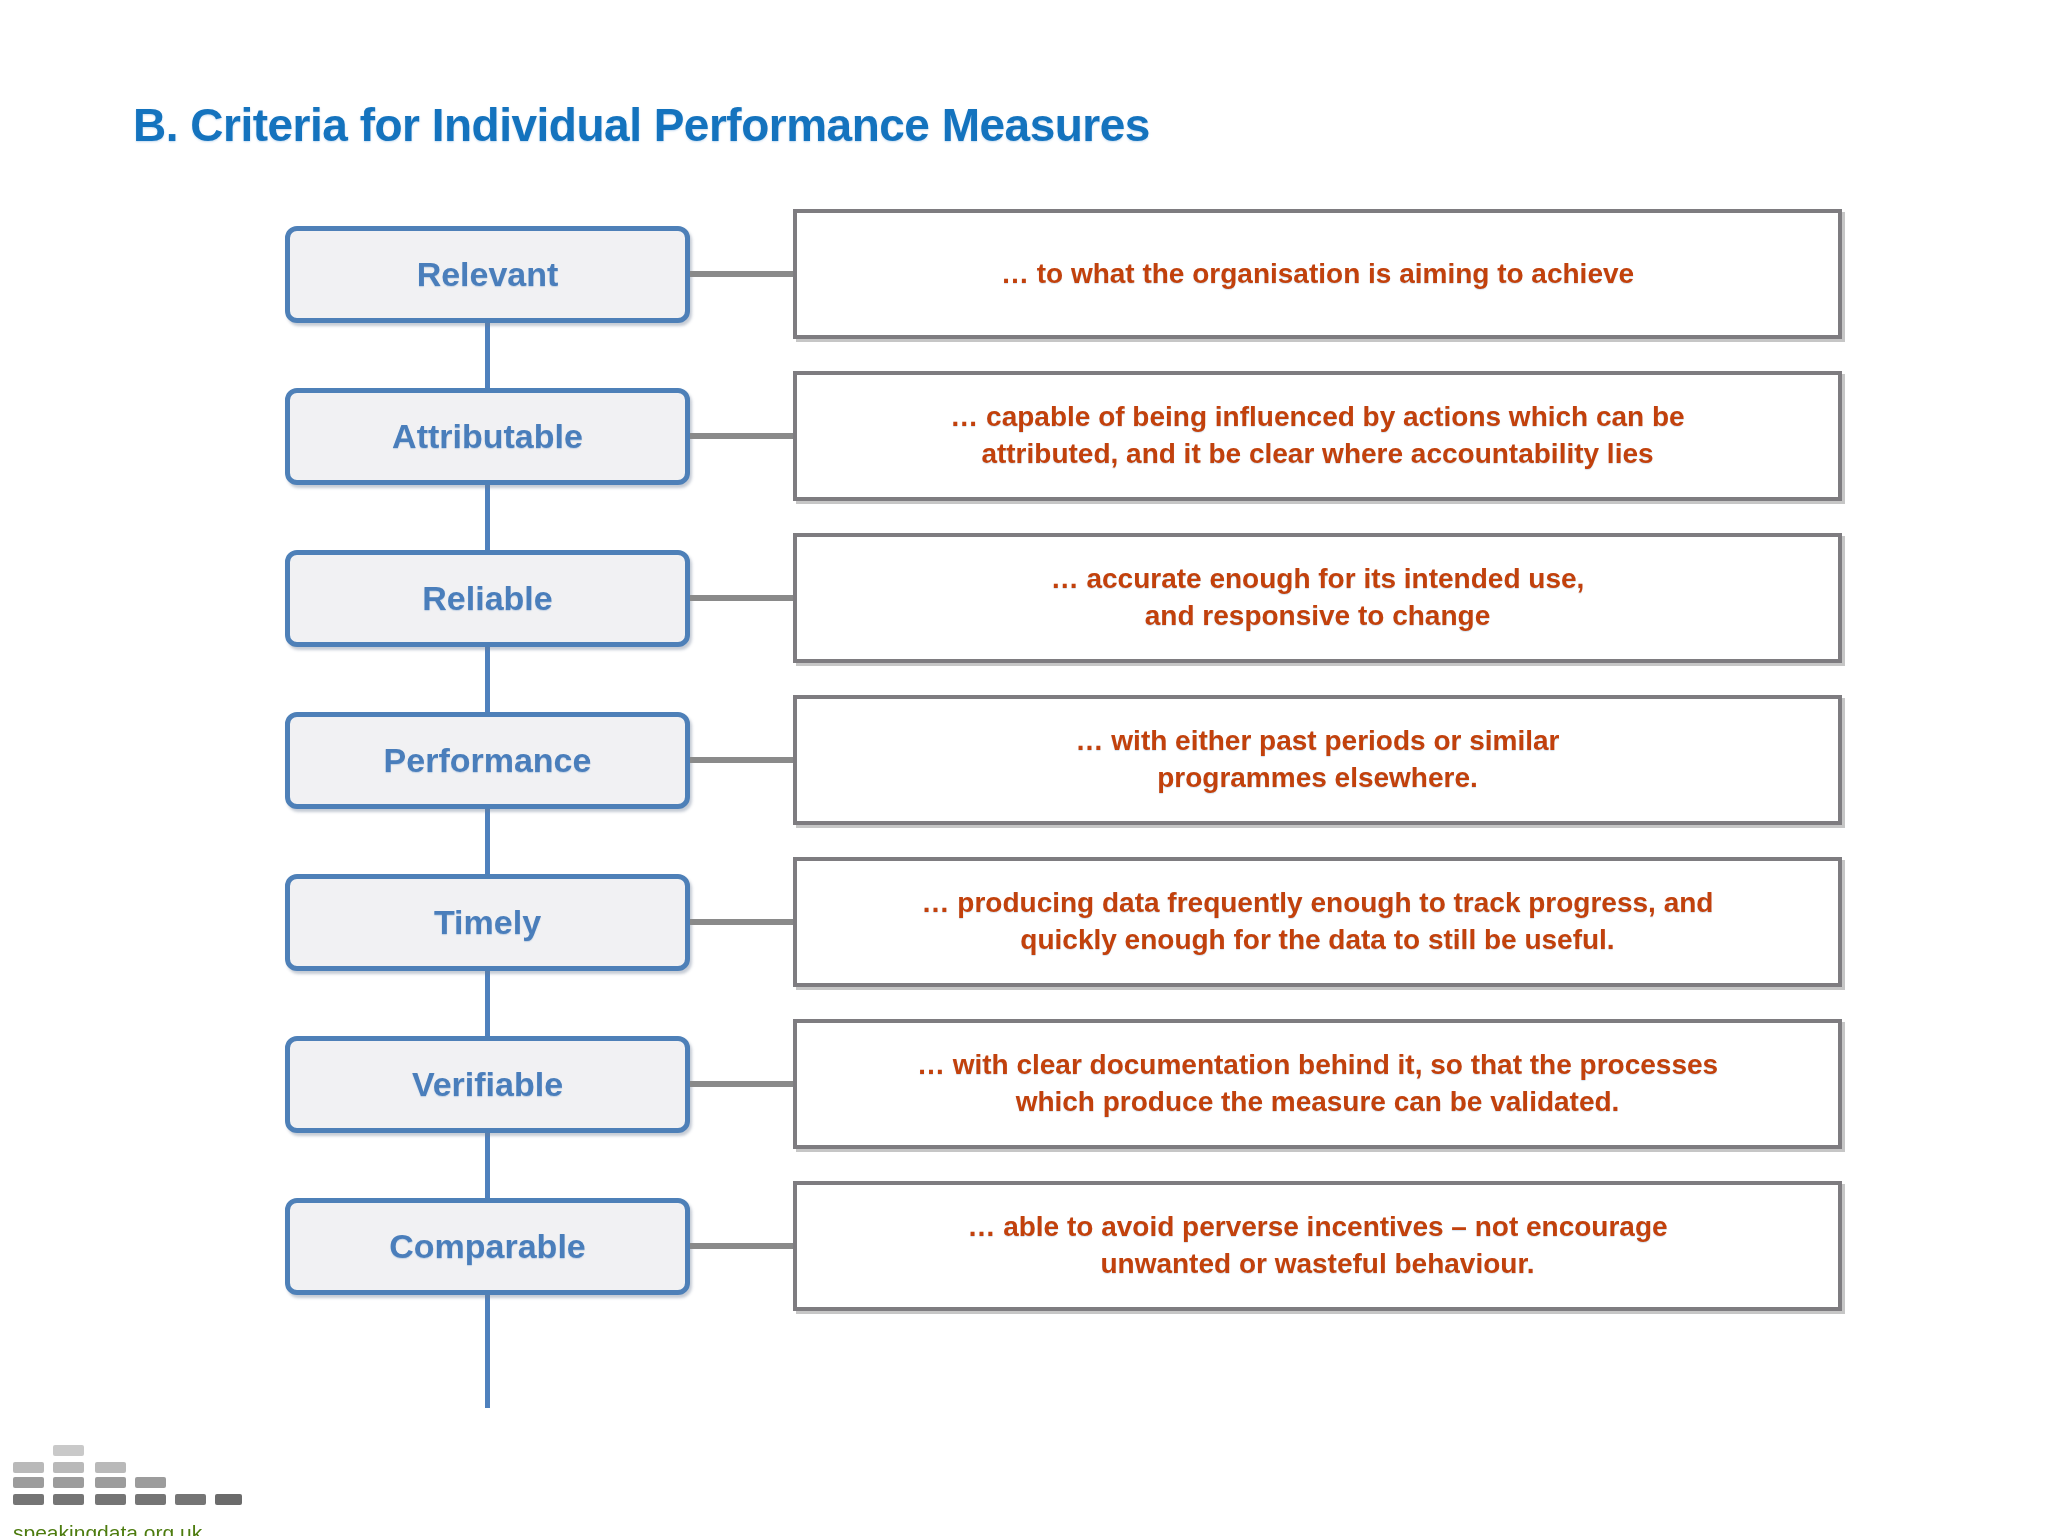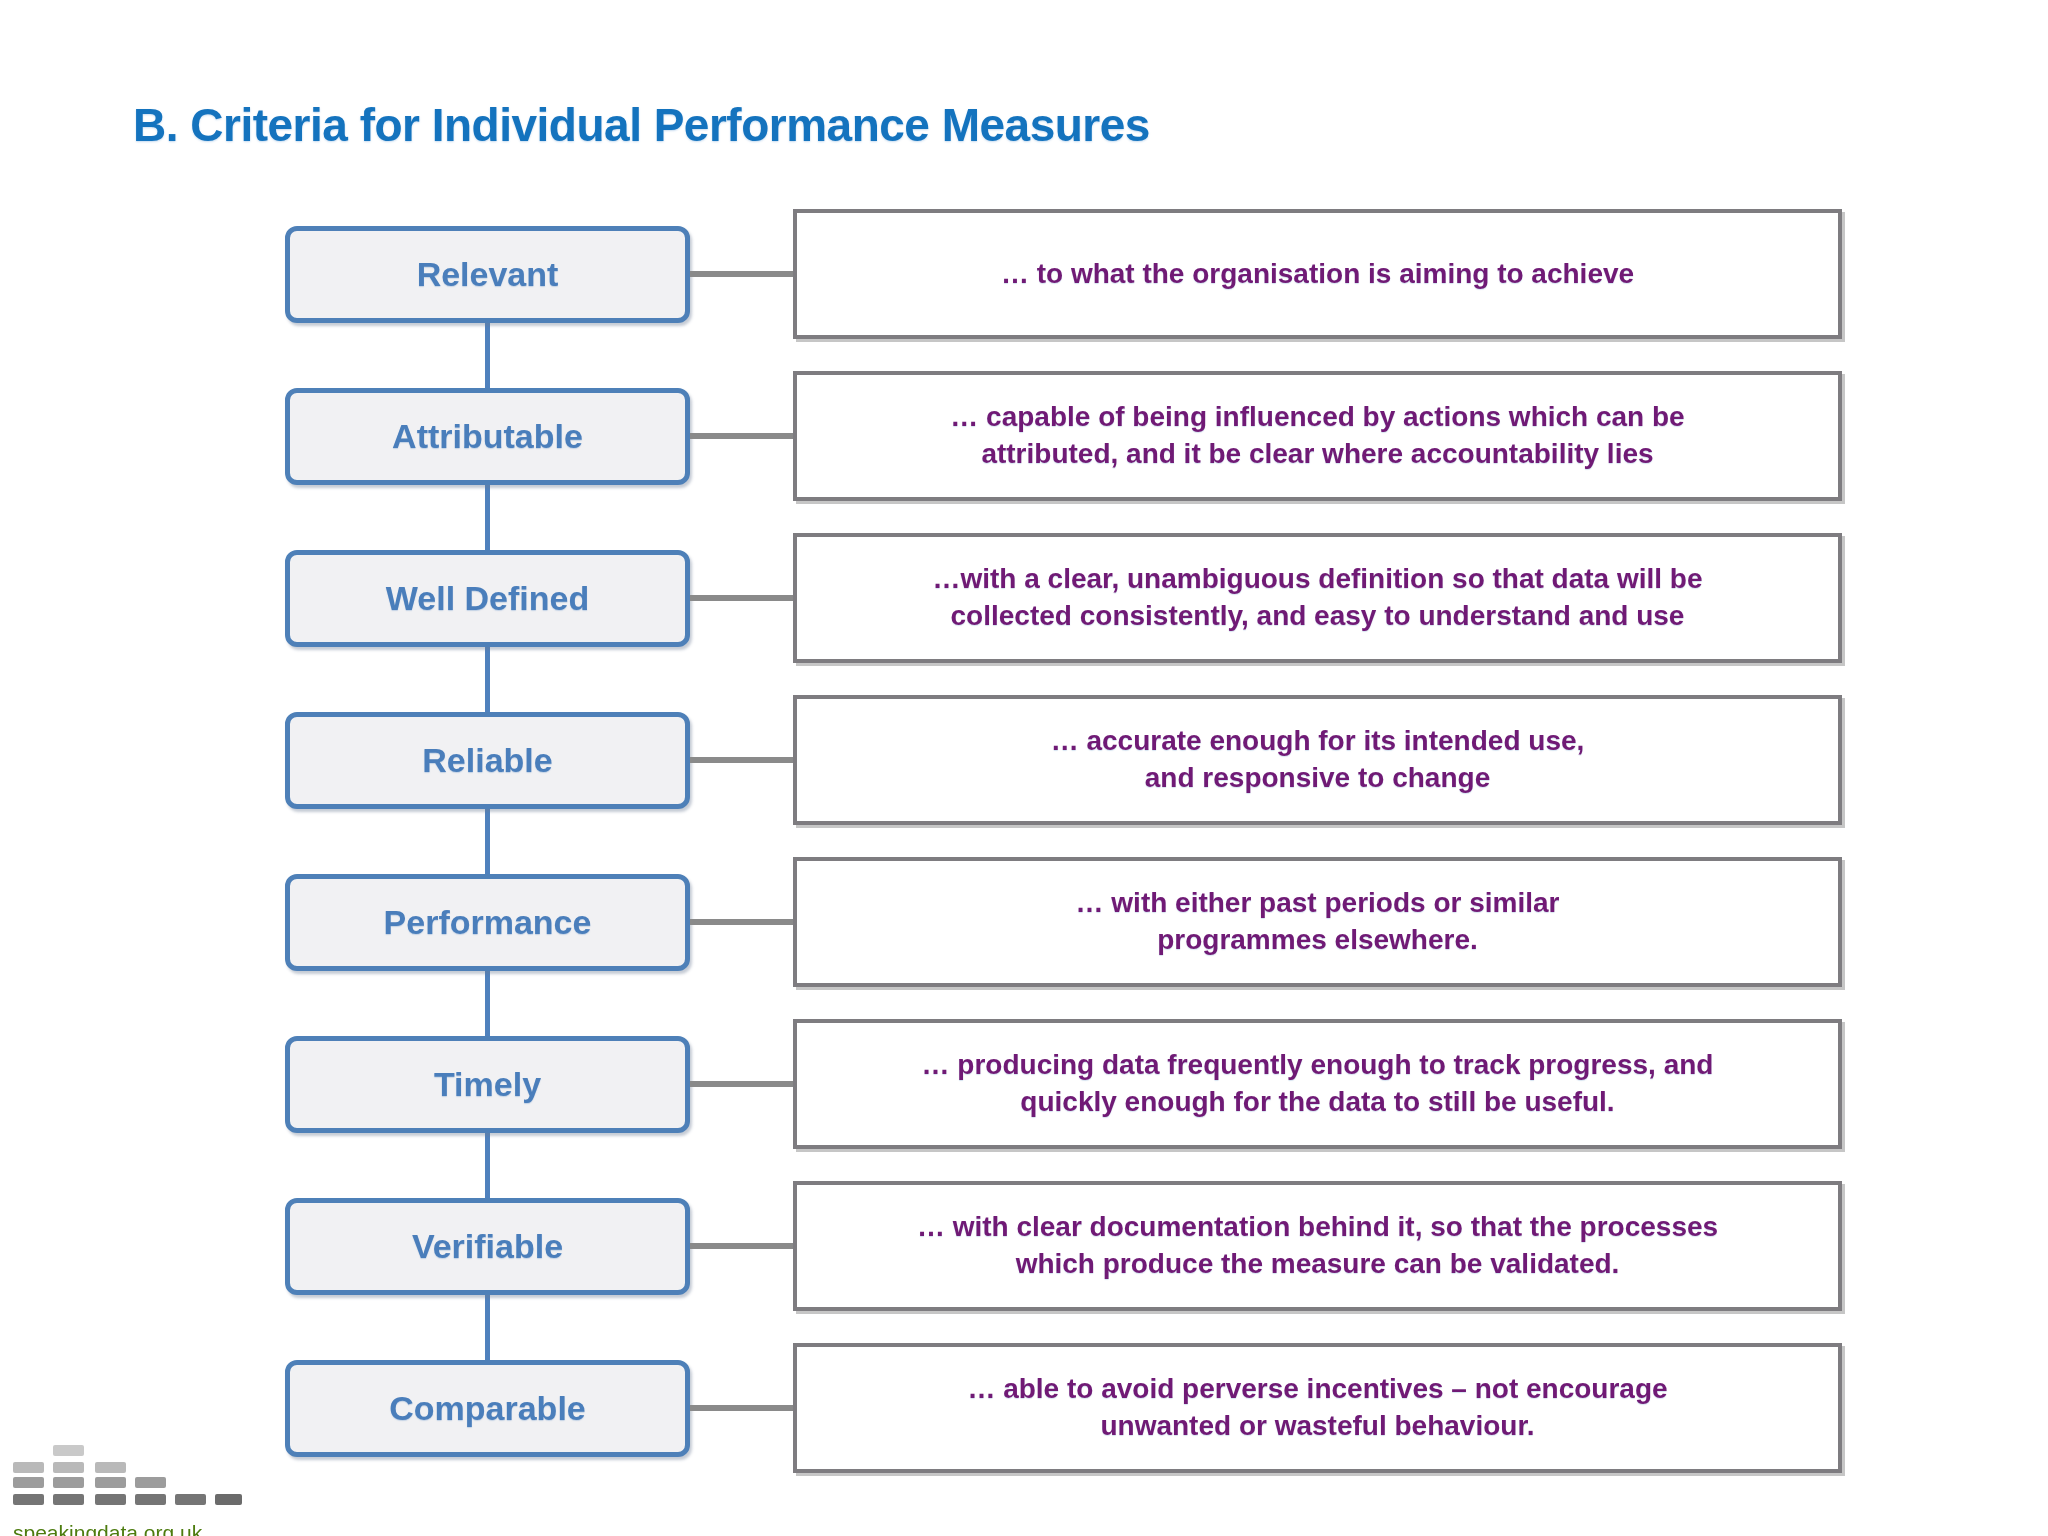--- a/index.html
+++ b/index.html
@@ -85,21 +85,21 @@
     background: #ffffff;
     border: 4px solid #7E7C80;
     display: flex;
     align-items: center;
     justify-content: center;
     box-shadow: 3px 3px 0 0 rgba(128, 128, 128, 0.45);
   }
   .desc-text {
     font-size: 28px;
     font-weight: bold;
-    color: #701a75;
+    color: #c2410c;
     text-align: center;
     line-height: 1.32;
     white-space: pre-line;
     text-shadow: 0 1px 1px rgba(160, 190, 220, 0.45);
     padding: 0 20px;
   }
   .logo {
     position: absolute;
     left: 13px;
     top: 1443px;
@@ -160,30 +160,20 @@
       <div class="crit-box">
         <span class="crit-label">Attributable</span>
       </div>
       <div class="h-connector"></div>
       <div class="desc-box">
         <span class="desc-text">… capable of being influenced by actions which can be
 attributed, and it be clear where accountability lies</span>
       </div>
     </div>
 
-    <div class="crit-row">
-      <div class="crit-box">
-        <span class="crit-label">Well Defined</span>
-      </div>
-      <div class="h-connector"></div>
-      <div class="desc-box">
-        <span class="desc-text">…with a clear, unambiguous definition so that data will be
-collected consistently, and easy to understand and use</span>
-      </div>
-    </div>
 
     <div class="crit-row">
       <div class="crit-box">
         <span class="crit-label">Reliable</span>
       </div>
       <div class="h-connector"></div>
       <div class="desc-box">
         <span class="desc-text">… accurate enough for its intended use,
 and responsive to change</span>
       </div>

